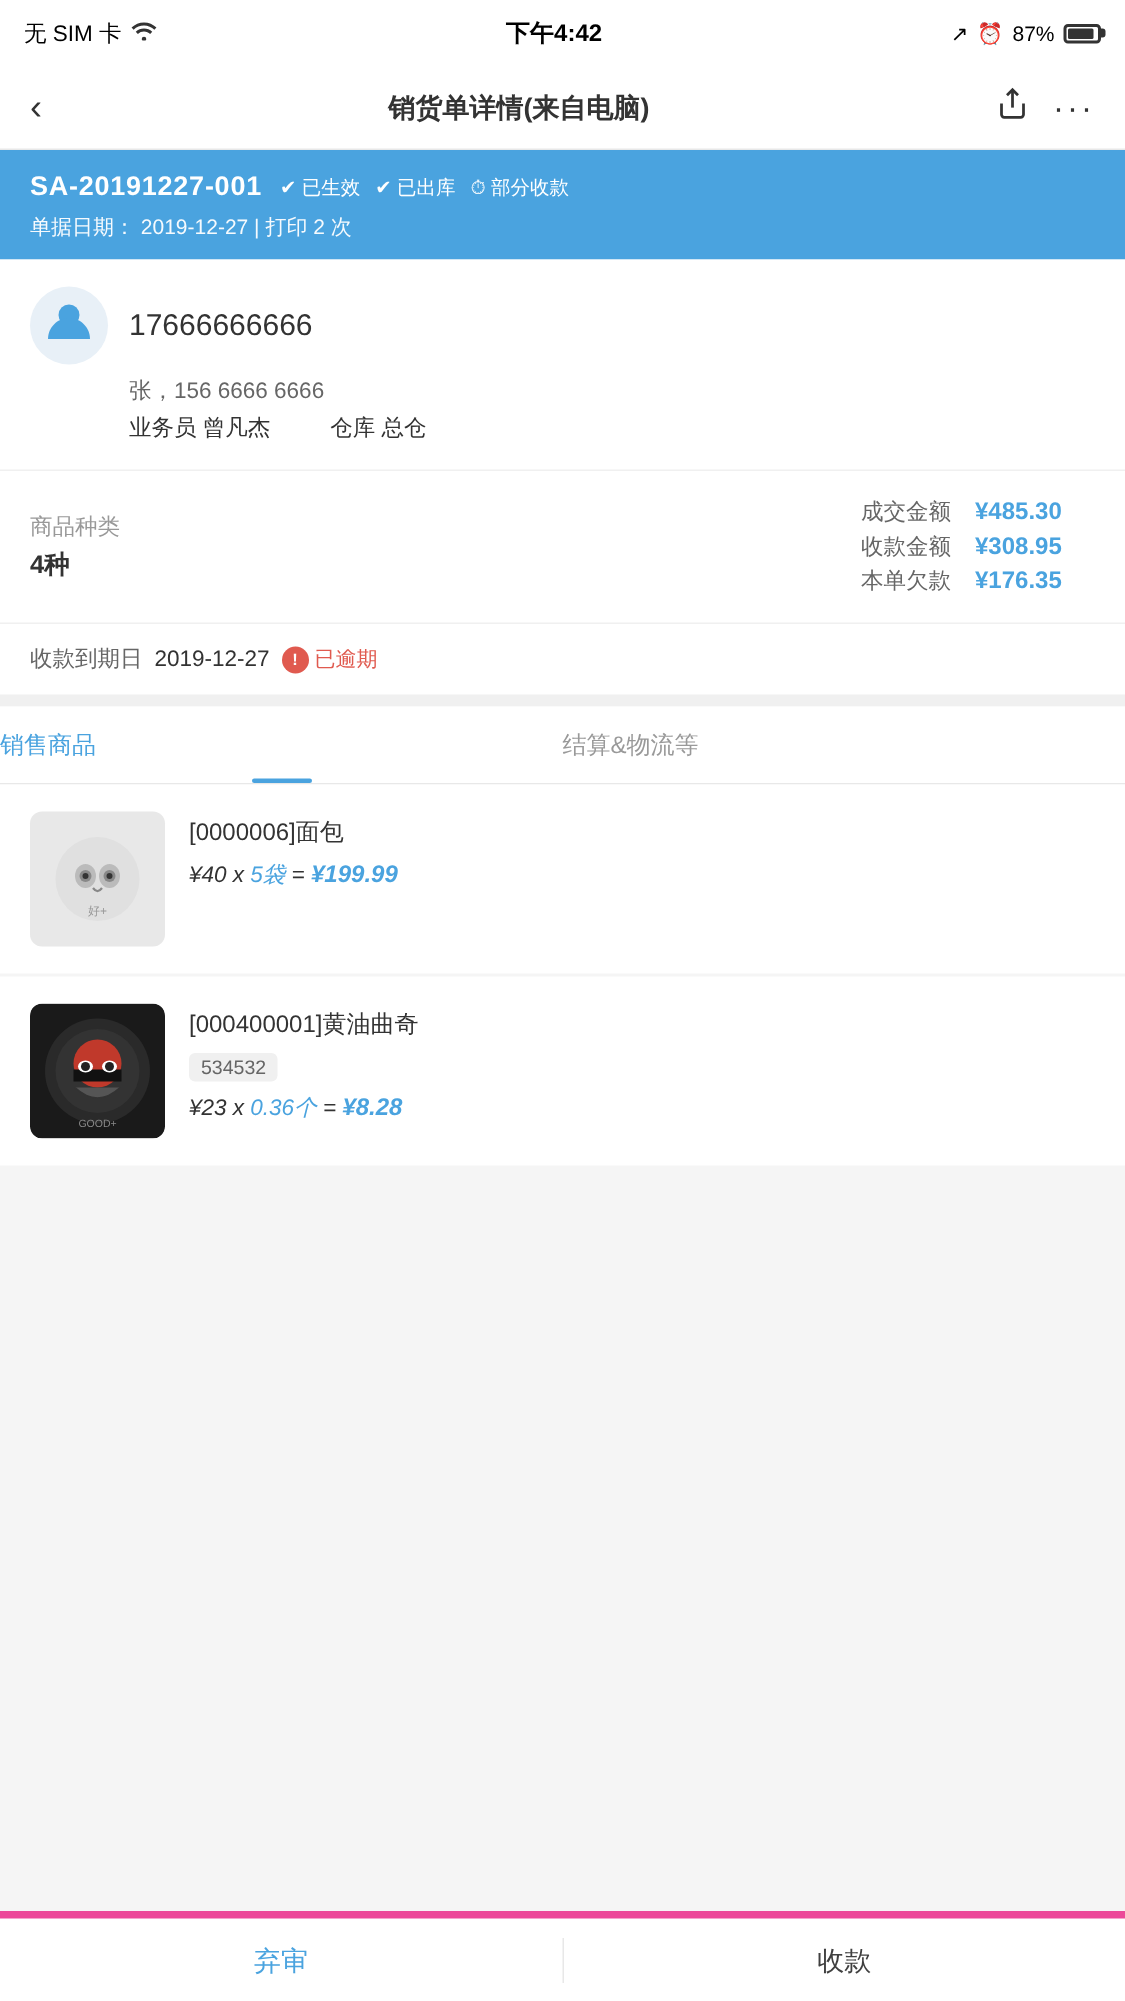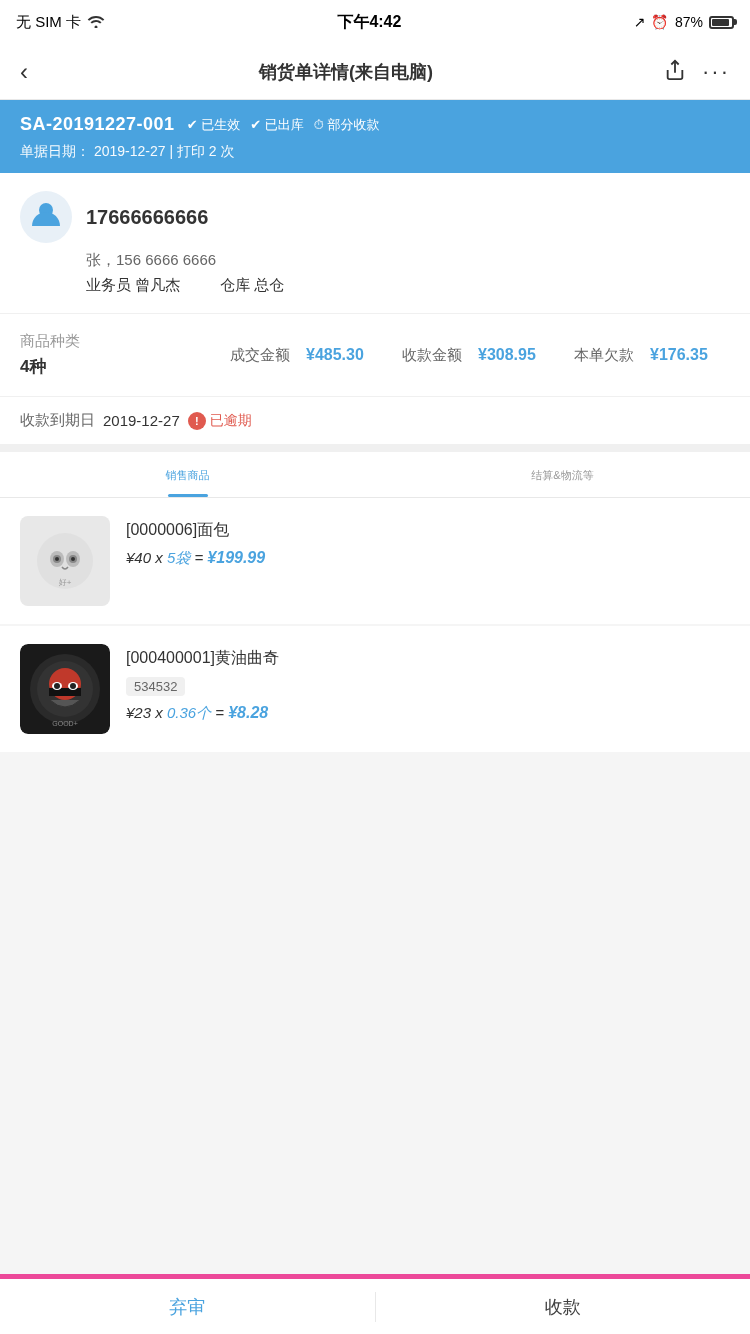--- a/index.html
+++ b/index.html
@@ -128,21 +128,21 @@
       align-items: center;
       justify-content: center;
       flex-shrink: 0;
     }
     .avatar-icon {
       font-size: 28px;
       color: #4aa3df;
     }
     .customer-name {
       font-size: 20px;
-      font-weight: 700;
+      font-weight: 400;
       color: #333;
     }
     .customer-detail {
       font-size: 15px;
       color: #666;
       margin-left: 66px;
       margin-bottom: 6px;
     }
     .customer-meta {
       display: flex;
@@ -177,21 +177,22 @@
       color: #999;
       margin-bottom: 4px;
     }
     .summary-value {
       font-size: 17px;
       font-weight: 600;
       color: #333;
     }
     .summary-right {
       display: flex;
-      gap: 16px;
+      flex-direction: column;
+      gap: 4px;
       text-align: right;
     }
     .amount-row {
       display: flex;
       justify-content: flex-end;
       align-items: center;
       gap: 16px;
       font-size: 15px;
     }
     .amount-label { color: #666; }
@@ -230,23 +231,22 @@
     }
 
     
     .tabs {
       background: #fff;
       display: flex;
       border-bottom: 1px solid #e8e8e8;
     }
     .tab {
       flex: 1;
-      text-align: center;
       padding: 16px 0 14px;
-      font-size: 11px;
+      font-size: 16px;
       color: #999;
       cursor: pointer;
       position: relative;
     }
     .tab.active {
       color: #4aa3df;
     }
     .tab.active::after {
       content: '';
       position: absolute;

